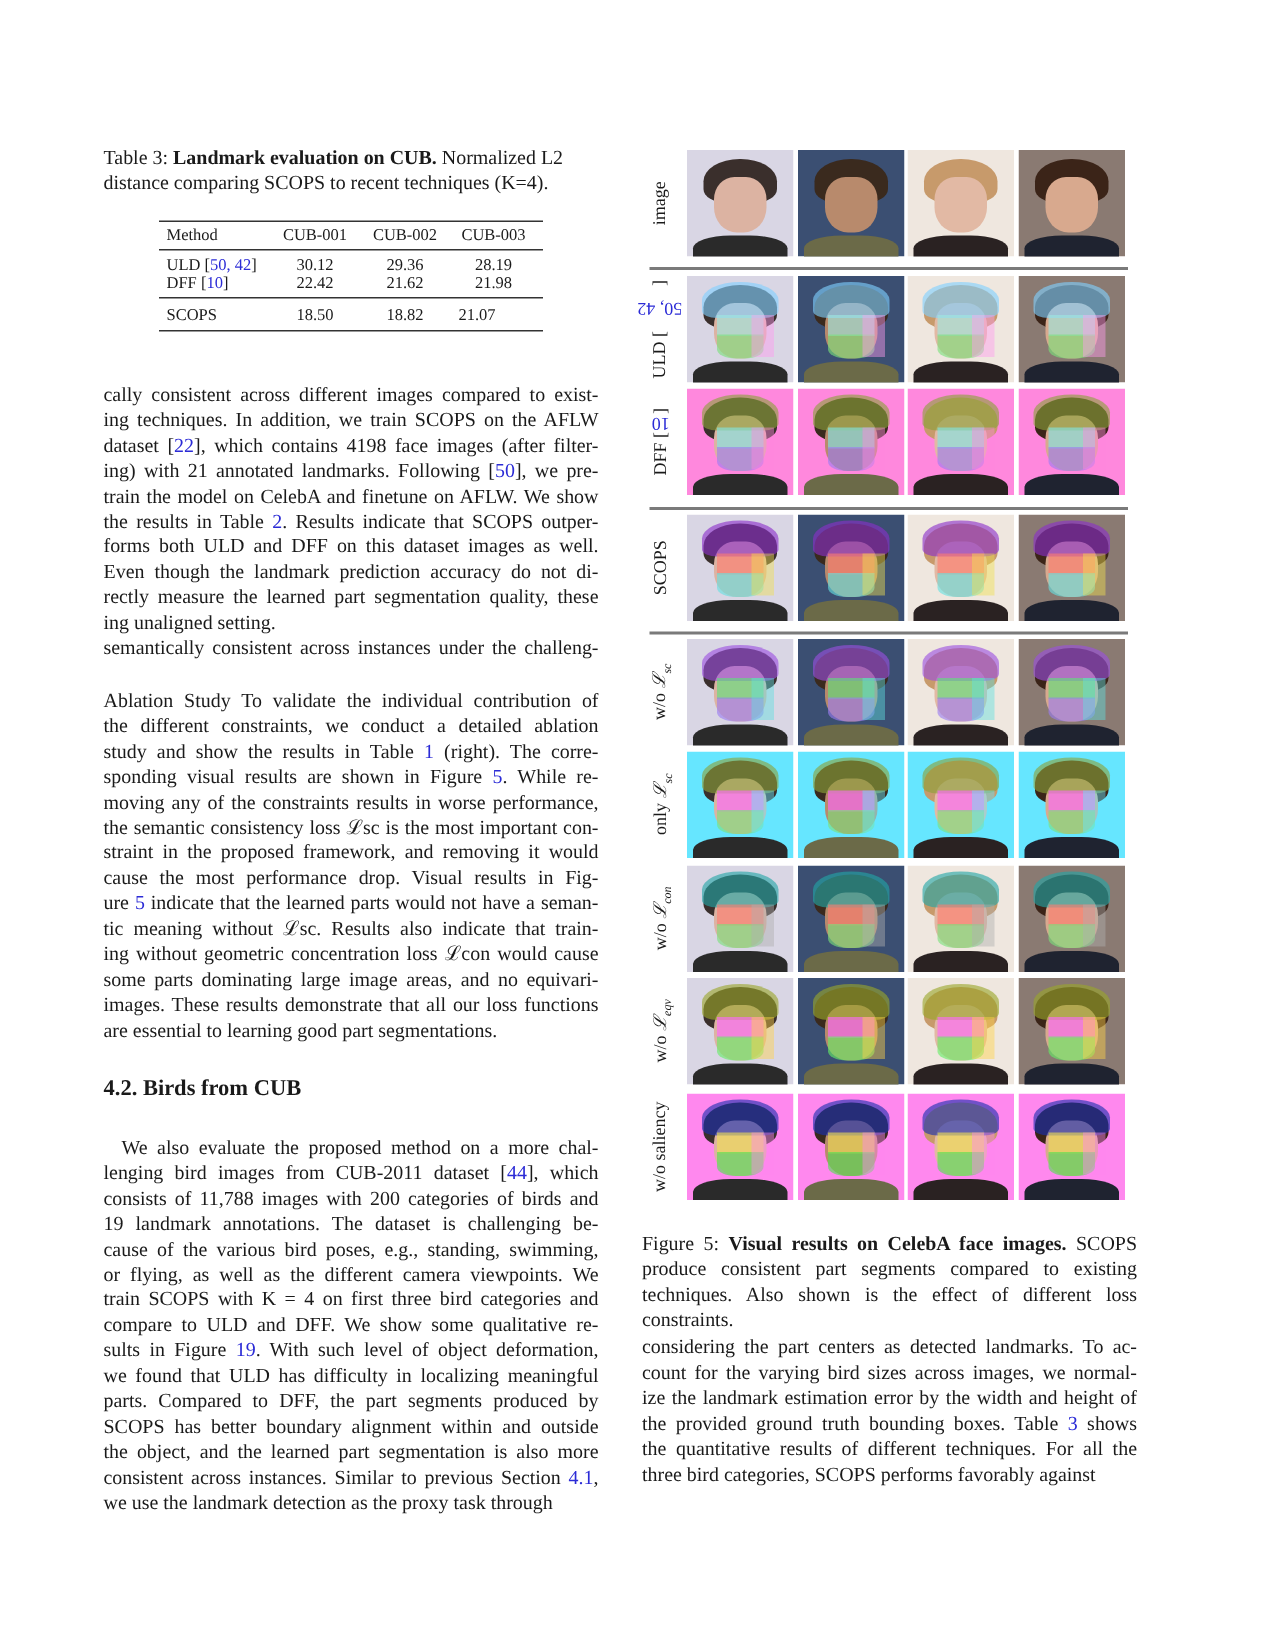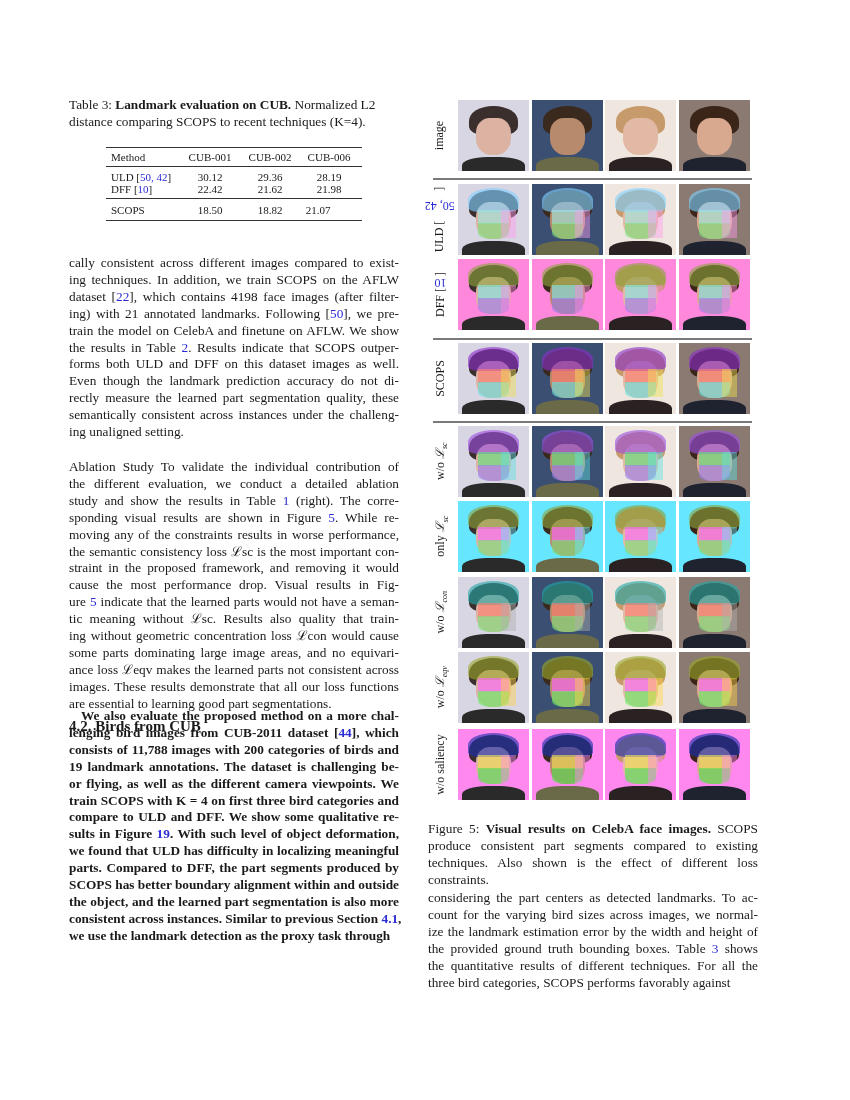--- a/index.html
+++ b/index.html
@@ -44,21 +44,21 @@
   <span>Table 3:</span>
   <b>Landmark evaluation on CUB.</b>
   <span>Normalized L2 distance comparing SCOPS to recent techniques (K=4).</span>
 </div>
 
 <div class="abs tbl" style="height:76px;">
   <div class="rule" style="top:0;height:1.4px;"></div>
   <div class="cell" style="left:5px;top:4px;">Method</div>
   <div class="cell num" style="left:76px;top:4px;">CUB-001</div>
   <div class="cell num" style="left:136px;top:4px;">CUB-002</div>
-  <div class="cell num" style="left:195px;top:4px;">CUB-006</div>
+  <div class="cell num" style="left:195px;top:4px;">CUB-003</div>
   <div class="rule" style="top:19px;height:1px;"></div>
 
   <div>
     <div class="cell" style="left:5px;top:24px;"><span>ULD</span><span> [</span><span class="cite">50, 42</span><span>]</span></div>
     <div class="cell num" style="left:76px;top:24px;">30.12</div>
     <div class="cell num" style="left:136px;top:24px;">29.36</div>
     <div class="cell num" style="left:195px;top:24px;">28.19</div>
   </div>
   <div>
     <div class="cell" style="left:5px;top:36px;"><span>DFF</span><span> [</span><span class="cite">10</span><span>]</span></div>
@@ -79,49 +79,49 @@
 <div class="para" id="p1" style="left:69px;top:255px;width:330px;">
     <span class="line">cally consistent across different images compared to exist-</span>
     <span class="line">ing techniques. In addition, we train SCOPS on the AFLW</span>
     <span class="line">dataset [<span class="cite">22</span>], which contains 4198 face images (after filter-</span>
     <span class="line">ing) with 21 annotated landmarks. Following [<span class="cite">50</span>], we pre-</span>
     <span class="line">train the model on CelebA and finetune on AFLW. We show</span>
     <span class="line">the results in Table <span class="cite">2</span>. Results indicate that SCOPS outper-</span>
     <span class="line">forms both ULD and DFF on this dataset images as well.</span>
     <span class="line">Even though the landmark prediction accuracy do not di-</span>
     <span class="line">rectly measure the learned part segmentation quality, these</span>
+    <span class="line last">ing unaligned setting.</span>
     <span class="line">semantically consistent across instances under the challeng-</span>
-    <span class="line last">ing unaligned setting.</span>
   </div>
 
 <div class="para" id="p2" style="left:69px;top:459px;width:330px;">
     <span class="line">Ablation Study To validate the individual contribution of</span>
-    <span class="line">the different evaluation, we conduct a detailed ablation</span>
+    <span class="line">the different constraints, we conduct a detailed ablation</span>
     <span class="line">study and show the results in Table <span class="cite">1</span> (right). The corre-</span>
     <span class="line">sponding visual results are shown in Figure <span class="cite">5</span>. While re-</span>
     <span class="line">moving any of the constraints results in worse performance,</span>
     <span class="line">the semantic consistency loss ℒsc is the most important con-</span>
     <span class="line">straint in the proposed framework, and removing it would</span>
     <span class="line">cause the most performance drop. Visual results in Fig-</span>
     <span class="line">ure <span class="cite">5</span> indicate that the learned parts would not have a seman-</span>
-    <span class="line">tic meaning without ℒsc. Results also quality that train-</span>
+    <span class="line">tic meaning without ℒsc. Results also indicate that train-</span>
     <span class="line">ing without geometric concentration loss ℒcon would cause</span>
     <span class="line">some parts dominating large image areas, and no equivari-</span>
-    <span class="line">ance loss ℒeqv makes the learned parts not consistent across</span>
     <span class="line">images. These results demonstrate that all our loss functions</span>
     <span class="line last">are essential to learning good part segmentations.</span>
   </div>
 
 <div class="abs" style="left:69px;top:718px;font-size:15px;font-weight:bold;">4.2. Birds from CUB</div>
 
-<div class="para" id="p3" style="left:69px;top:708px;width:330px;font-weight:bold;">
+<div class="para" id="p3" style="left:69px;top:757px;width:330px;">
     <span class="line" style="padding-left: 12px;">We also evaluate the proposed method on a more chal-</span>
     <span class="line">lenging bird images from CUB-2011 dataset [<span class="cite">44</span>], which</span>
     <span class="line">consists of 11,788 images with 200 categories of birds and</span>
     <span class="line">19 landmark annotations. The dataset is challenging be-</span>
+    <span class="line">cause of the various bird poses, e.g., standing, swimming,</span>
     <span class="line">or flying, as well as the different camera viewpoints. We</span>
     <span class="line">train SCOPS with K = 4 on first three bird categories and</span>
     <span class="line">compare to ULD and DFF. We show some qualitative re-</span>
     <span class="line">sults in Figure <span class="cite">19</span>. With such level of object deformation,</span>
     <span class="line">we found that ULD has difficulty in localizing meaningful</span>
     <span class="line">parts. Compared to DFF, the part segments produced by</span>
     <span class="line">SCOPS has better boundary alignment within and outside</span>
     <span class="line">the object, and the learned part segmentation is also more</span>
     <span class="line">consistent across instances. Similar to previous Section <span class="cite">4.1</span>,</span>
     <span class="line last">we use the landmark detection as the proxy task through</span>

